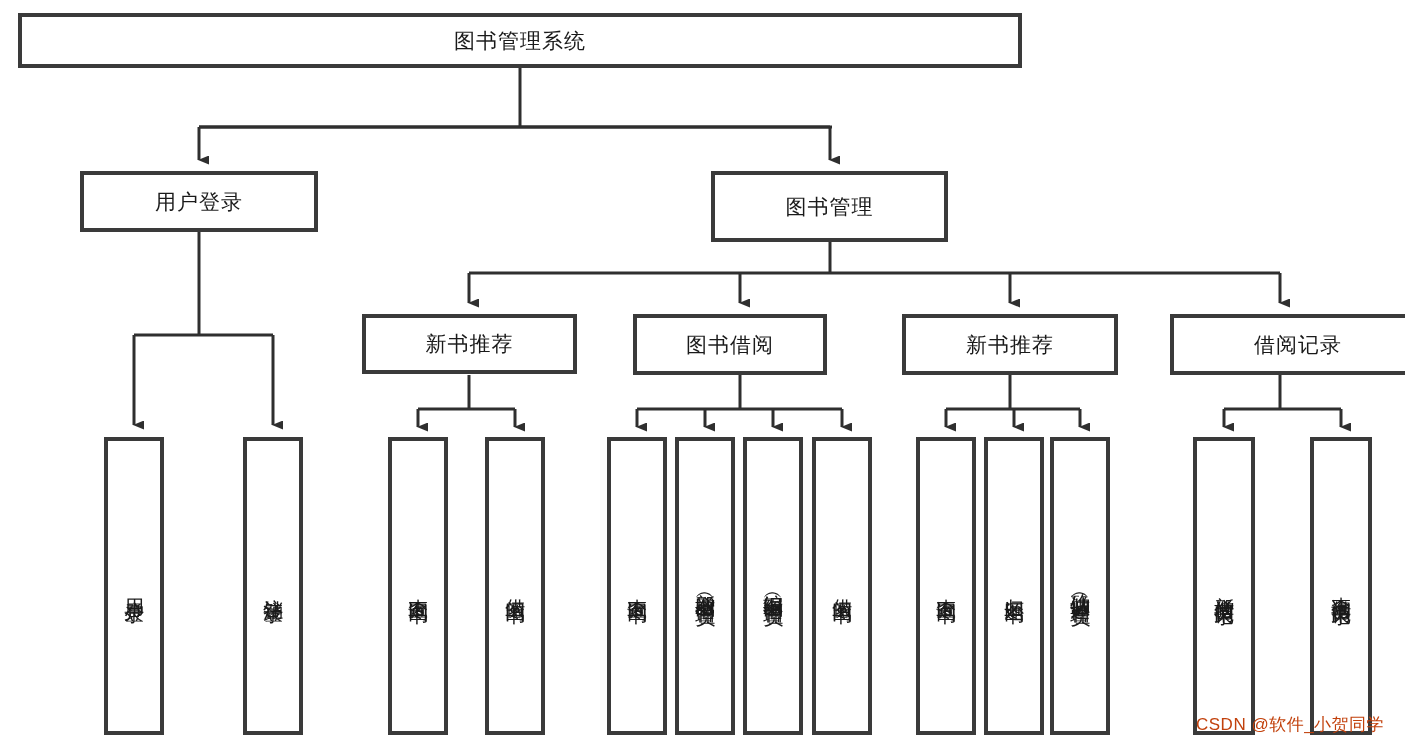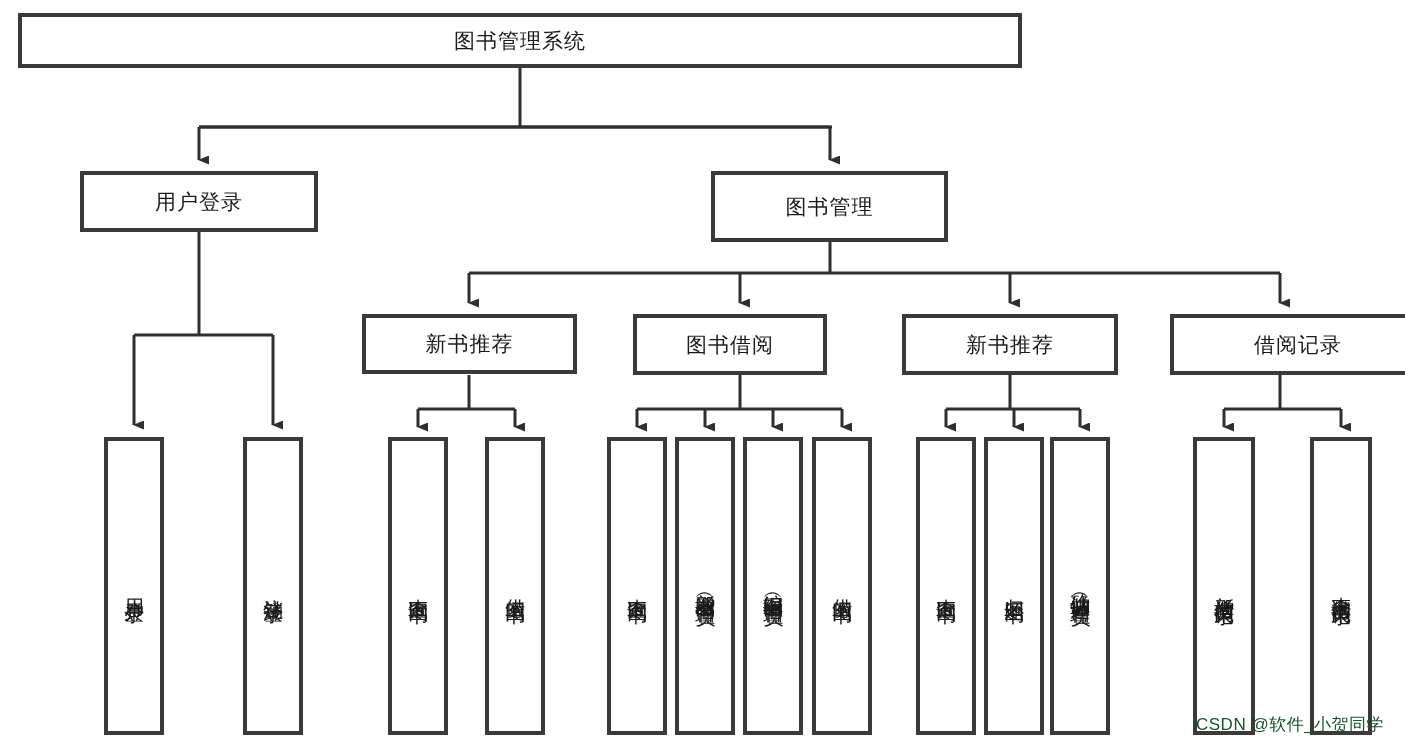--- a/index.html
+++ b/index.html
@@ -186,15 +186,15 @@
   <div class="node vert" style="left: 1050px; top: 437px; width: 60px; height: 298px; border-color: rgb(58, 58, 58); background: rgb(255, 255, 255); color: rgb(26, 26, 26);">
     <span class="label">确认归还（管理员）</span>
   </div>
   <div class="node vert" style="left: 1193px; top: 437px; width: 62px; height: 298px; border-color: rgb(58, 58, 58); background: rgb(255, 255, 255); color: rgb(26, 26, 26);">
     <span class="label">新增借阅记录</span>
   </div>
   <div class="node vert" style="left: 1310px; top: 437px; width: 62px; height: 298px; border-color: rgb(58, 58, 58); background: rgb(255, 255, 255); color: rgb(26, 26, 26);">
     <span class="label">查询借阅记录</span>
   </div>
 
-  <div class="watermark" style="left: 1196px; top: 713px; color: #14532d;">CSDN @软件_小贺同学</div>
+  <div class="watermark" style="left: 1196px; top: 713px; color: #c2410c;">CSDN @软件_小贺同学</div>
 
 </div>
 
 </body></html>

